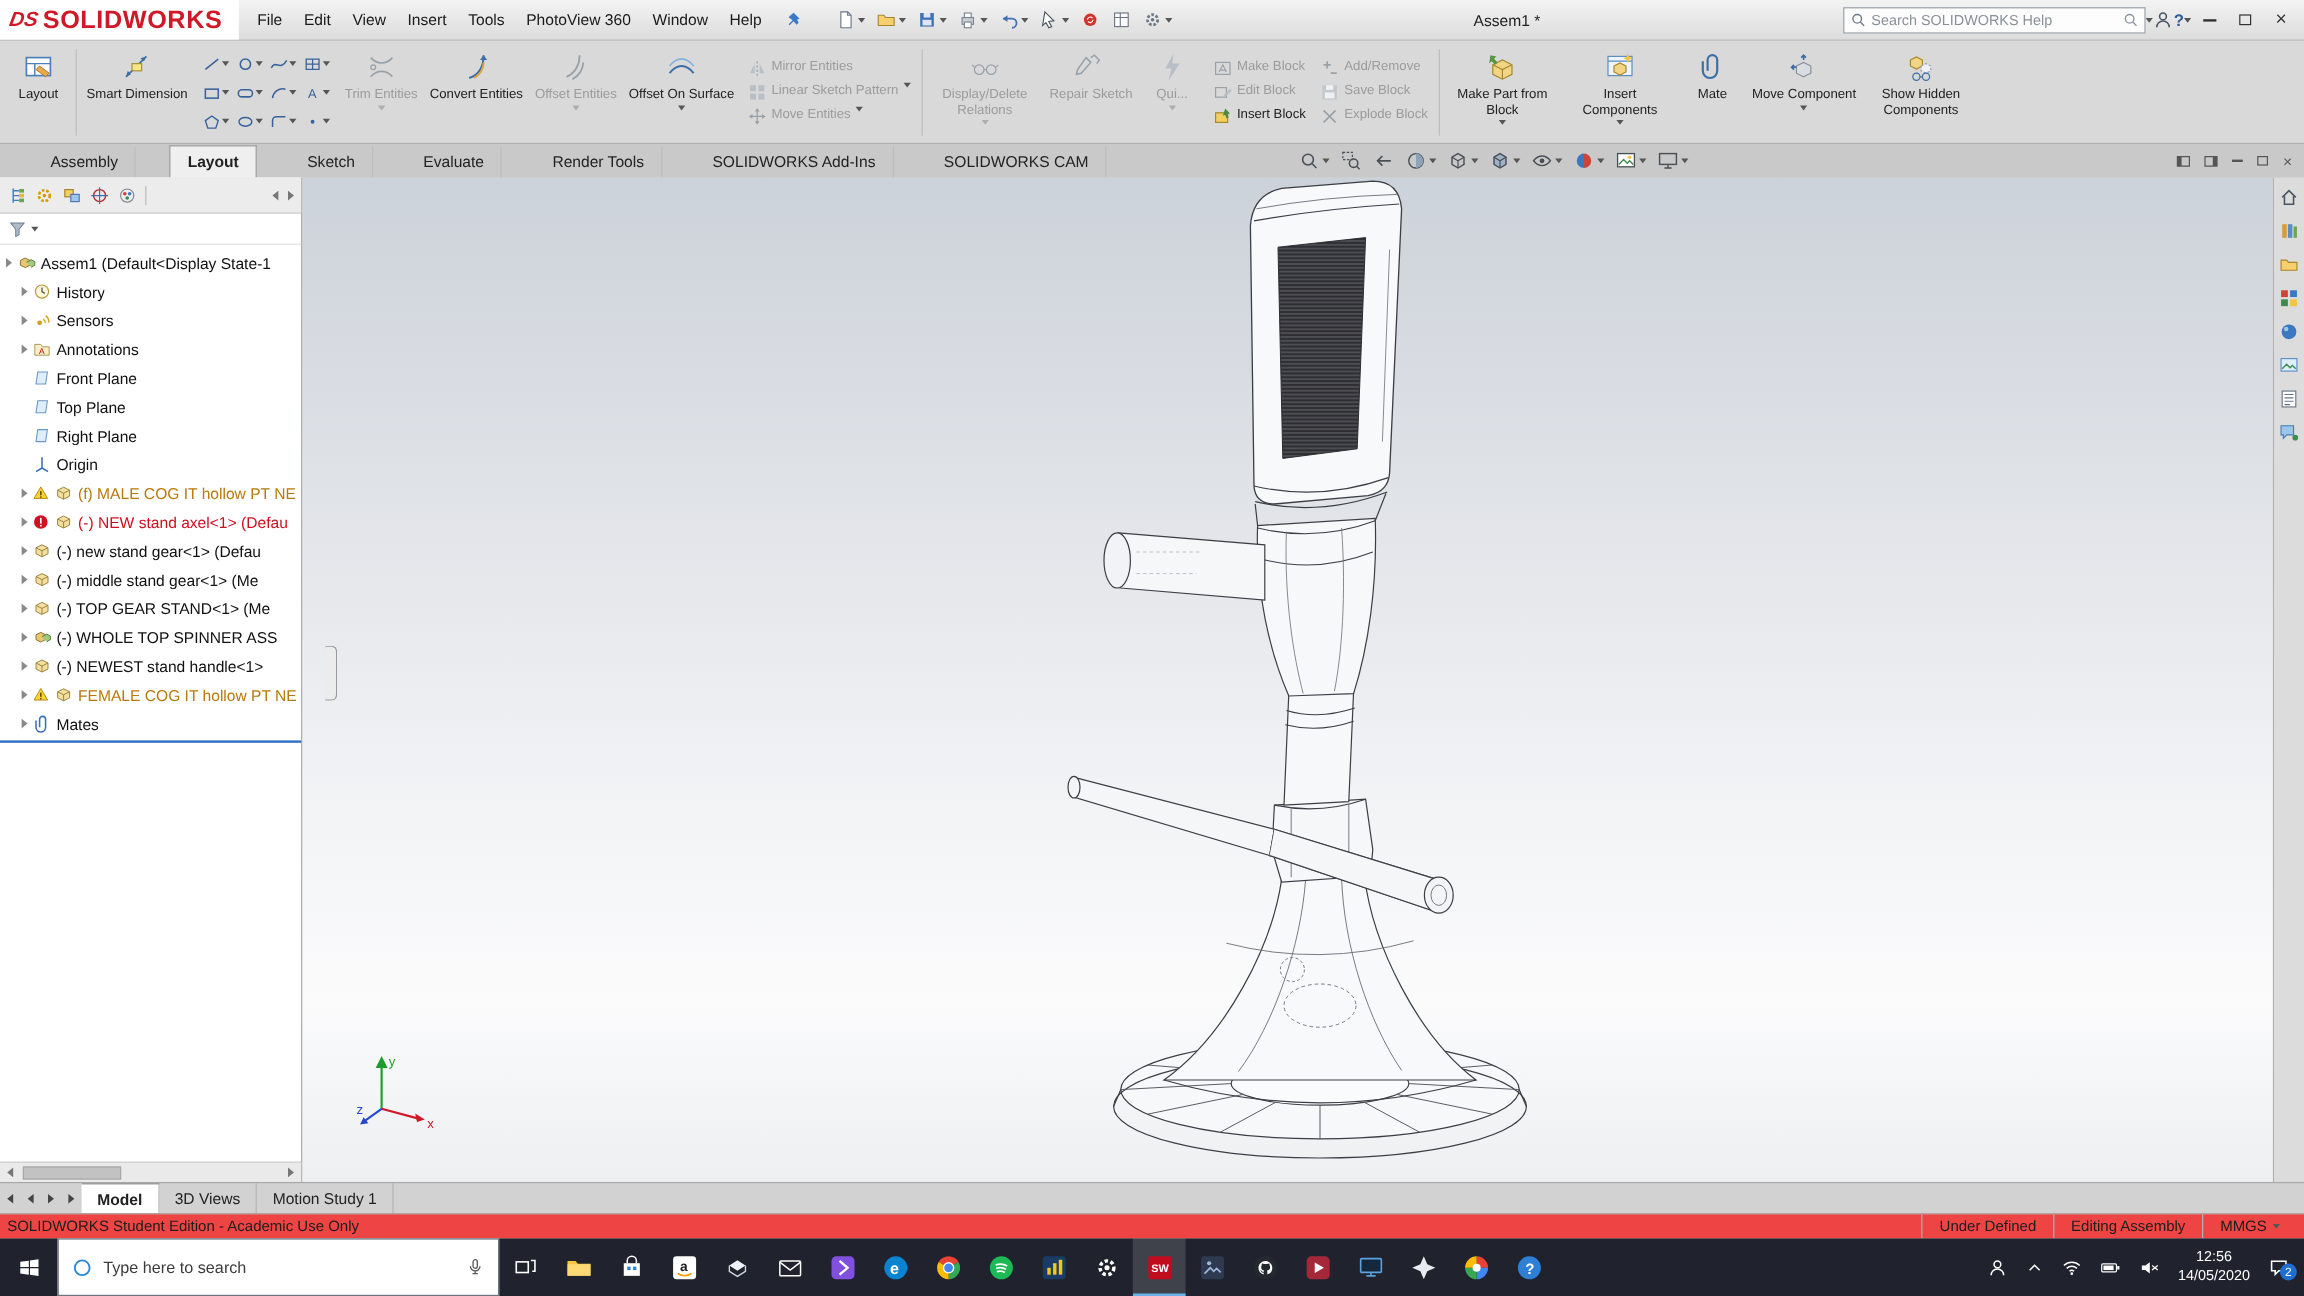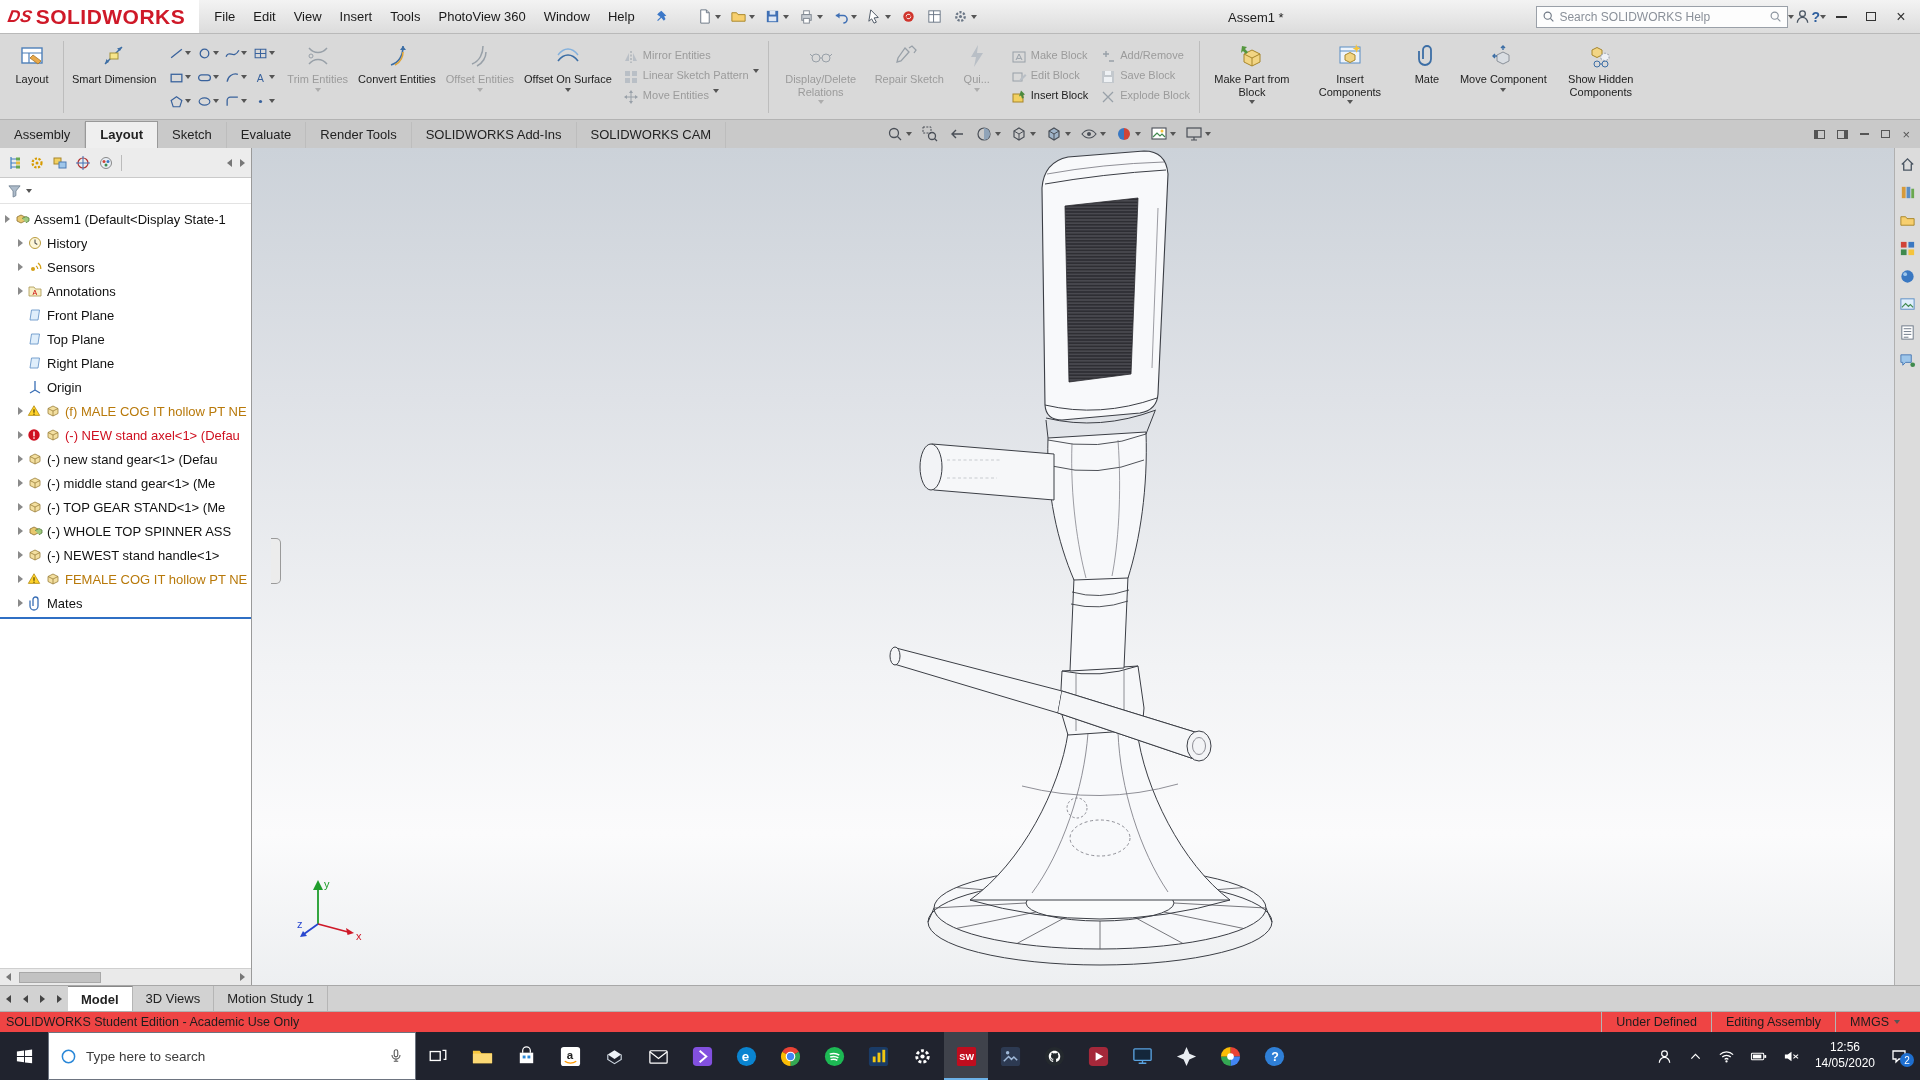--- a/index.html
+++ b/index.html
@@ -48,21 +48,21 @@
   .rstack { display:flex; flex-direction:column; justify-content:center; gap:4px; padding:0 6px; }
   .rsmall { display:flex; align-items:flex-start; gap:4px; font-size:11px; color:#222; white-space:nowrap; }
   .rsmall.disabled { color:#9b9b9b; }
   .sgrid { display:grid; grid-template-columns:repeat(4,27px); grid-auto-rows:23px; align-content:center;
     gap:1px; padding:0 5px; }
   .scell { display:flex; align-items:center; justify-content:center; gap:1px; }
 
   
   .tabstrip { position:absolute; top:120px; left:0; right:0; height:28px; background:#c9c9c9;
     display:flex; align-items:flex-end; }
-  .tab { padding:5px 14px 6px; font-size:13px; color:#222; border-right:1px solid #bdbdbd; }
+  .tab { padding:5px 14px 6px; font-size:13px; color:#222; border-right:1px solid #bdbdbd;margin-left:28px; }
   .tab.active { background:#efefef; border:1px solid #999; border-bottom:none; font-weight:bold; }
   .hud { display:flex; align-items:center; gap:9px; margin-left:160px; height:100%; }
   .hudbtn { display:flex; align-items:center; gap:2px; }
   .docwin { margin-left:auto; display:flex; gap:12px; padding:0 10px; align-items:center; height:100%; }
   .wpaneL { width:11px; height:9px; border:1px solid #555; border-left-width:4px; }
   .wpaneR { width:11px; height:9px; border:1px solid #555; border-right-width:4px; }
   .dmin { width:9px; height:2px; background:#555; }
   .dmax { width:9px; height:8px; border:1.4px solid #555; }
   .dclose { font-size:13px; color:#555; line-height:1; }
 

